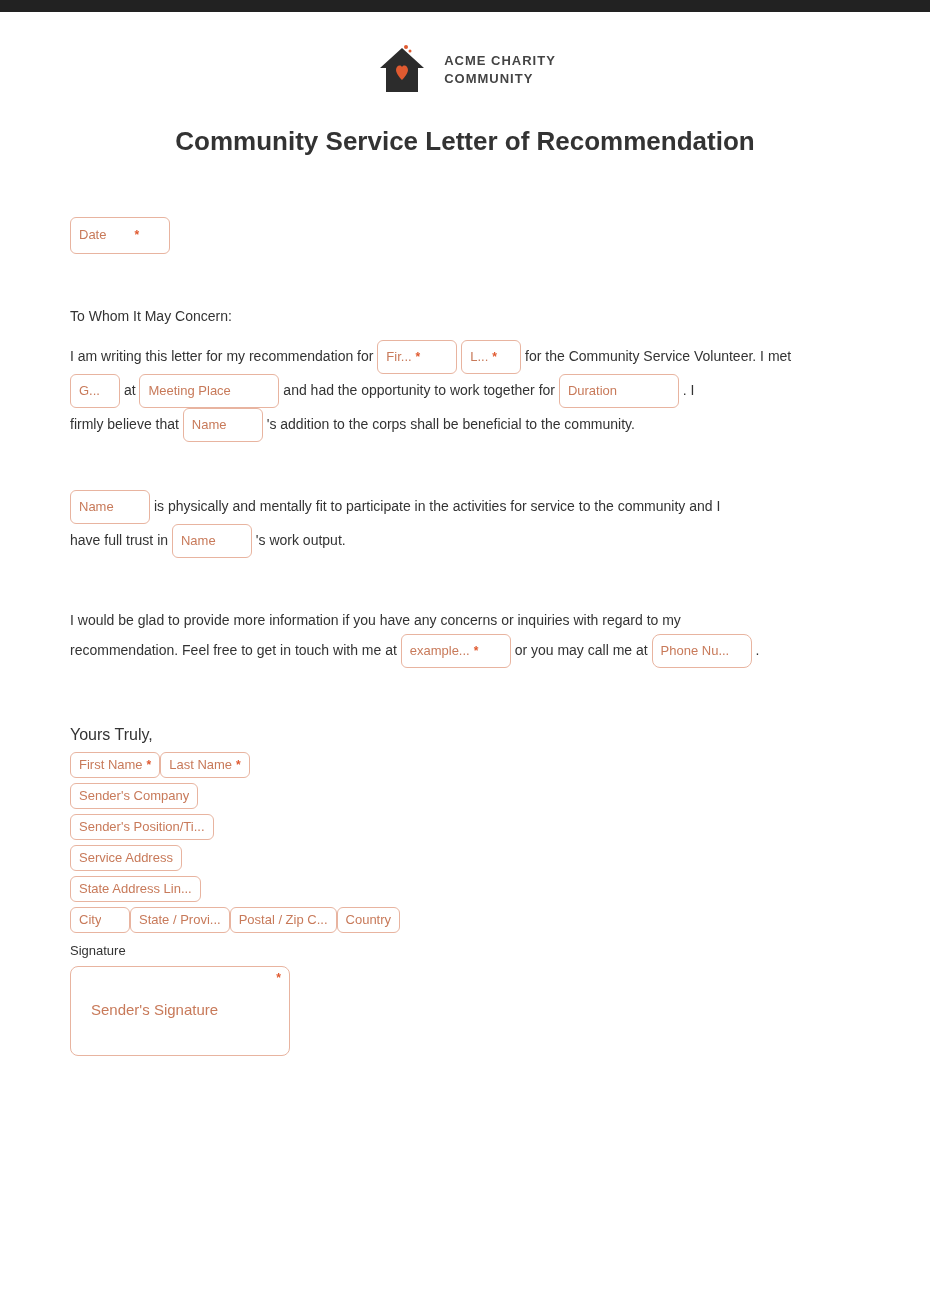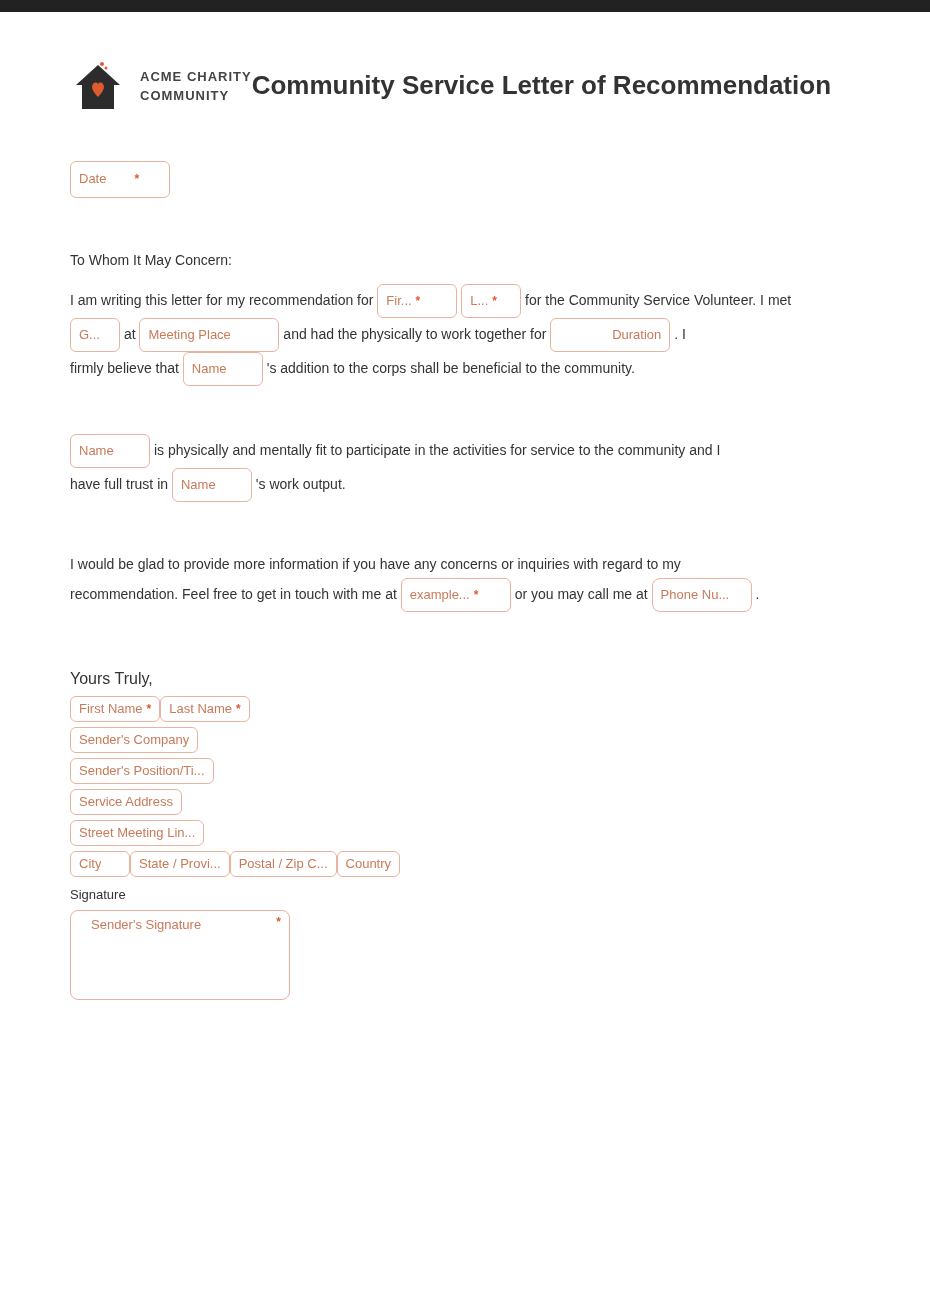--- a/index.html
+++ b/index.html
@@ -13,21 +13,21 @@
     .top-bar {
       height: 12px;
       background: #222;
       width: 100%;
     }
     .page {
       padding: 30px 70px 60px 70px;
     }
     .header {
       display: flex;
-      flex-direction: row;
+      flex-direction: column;
       align-items: center;
       margin-bottom: 30px;
     }
     .logo-container {
       display: flex;
       align-items: center;
       gap: 14px;
       margin-bottom: 0;
     }
     .logo-icon {
@@ -90,21 +90,21 @@
       gap: 4px;
       margin-bottom: 4px;
       line-height: 2.2;
     }
     .date-field {
       min-width: 100px;
       gap: 24px;
     }
     .first-name-field { min-width: 80px; }
     .meeting-place-field { min-width: 140px; }
-    .duration-field { min-width: 120px; justify-content: flex-end; }
+    .duration-field { min-width: 120px; }
     .name-field { min-width: 80px; }
     .email-field { min-width: 110px; }
     .phone-field { min-width: 100px; border-radius: 8px; }
     .group-field { min-width: 50px; }
 
     .yours-truly {
       margin-top: 10px;
       margin-bottom: 8px;
       font-size: 16px;
     }
@@ -139,21 +139,22 @@
     .sig-required {
       color: #e05a30;
       font-size: 12px;
       font-weight: bold;
       position: absolute;
       top: 4px;
       right: 8px;
     }
     .sig-placeholder {
       color: #c87a5a;
-      font-size: 13px;
+      font-size: 15px;
+      margin-top: 28px;
       margin-left: 10px;
     }
     .divider-space {
       height: 20px;
     }
     .para-space {
       height: 10px;
     }
   </style>
 </head>
@@ -216,21 +217,21 @@
     <div class="body-text">
       <span class="field group-field">
         <span class="field-text">G...</span>
       </span>
       <span>at</span>
       <span> </span>
       <span class="field meeting-place-field">
         <span class="field-text">Meeting Place</span>
       </span>
       <span> </span>
-      <span>and had the physically to work together for</span>
+      <span>and had the opportunity to work together for</span>
       <span> </span>
       <span class="field duration-field">
         <span class="field-text">Duration</span>
       </span>
       <span>. I</span>
     </div>
     <div class="body-text">
       <span>firmly believe that</span>
       <span> </span>
       <span class="field name-field">
@@ -312,21 +313,21 @@
       </div>
 
       <div class="sender-row">
         <span class="field">
           <span class="field-text">Service Address</span>
         </span>
       </div>
 
       <div class="sender-row">
         <span class="field">
-          <span class="field-text">Street Meeting Lin...</span>
+          <span class="field-text">State Address Lin...</span>
         </span>
       </div>
 
       <div class="sender-row">
         <span class="field">
           <span class="field-text">City</span>
         </span>
         <span class="field">
           <span class="field-text">State / Provi...</span>
         </span>

